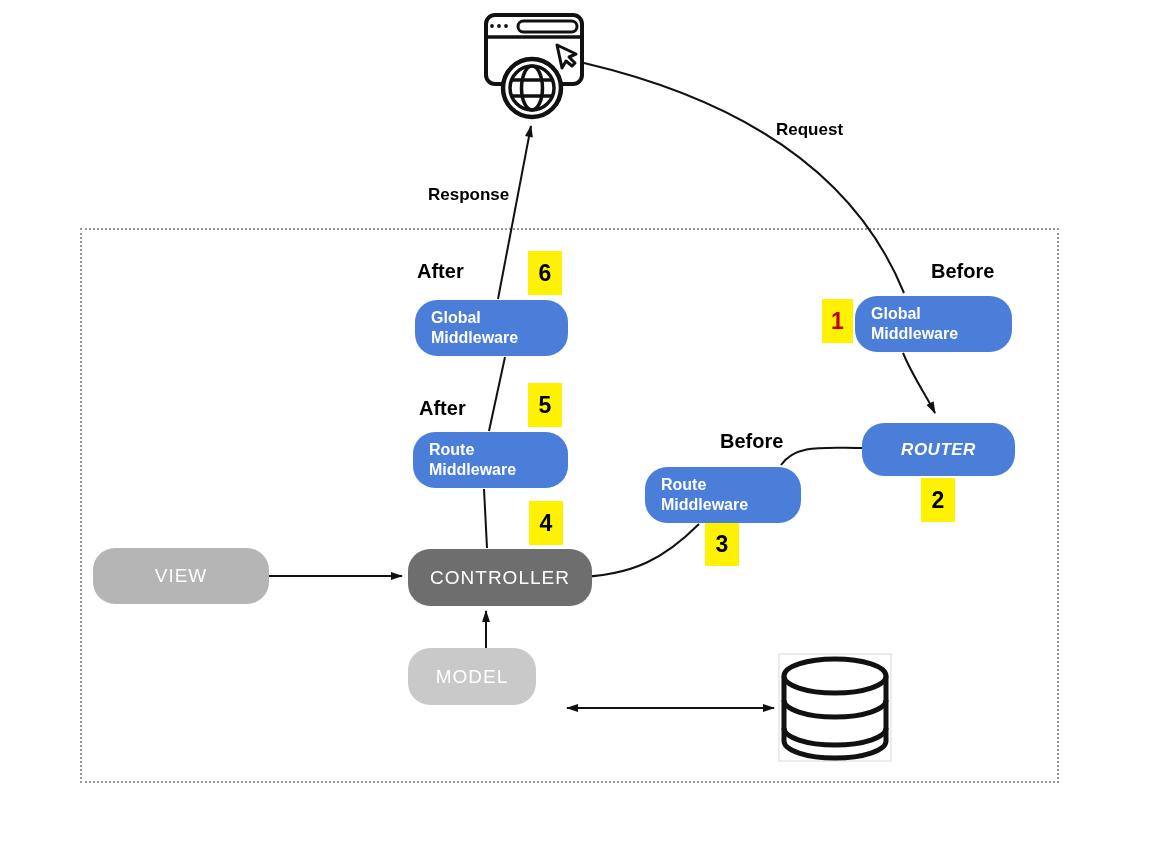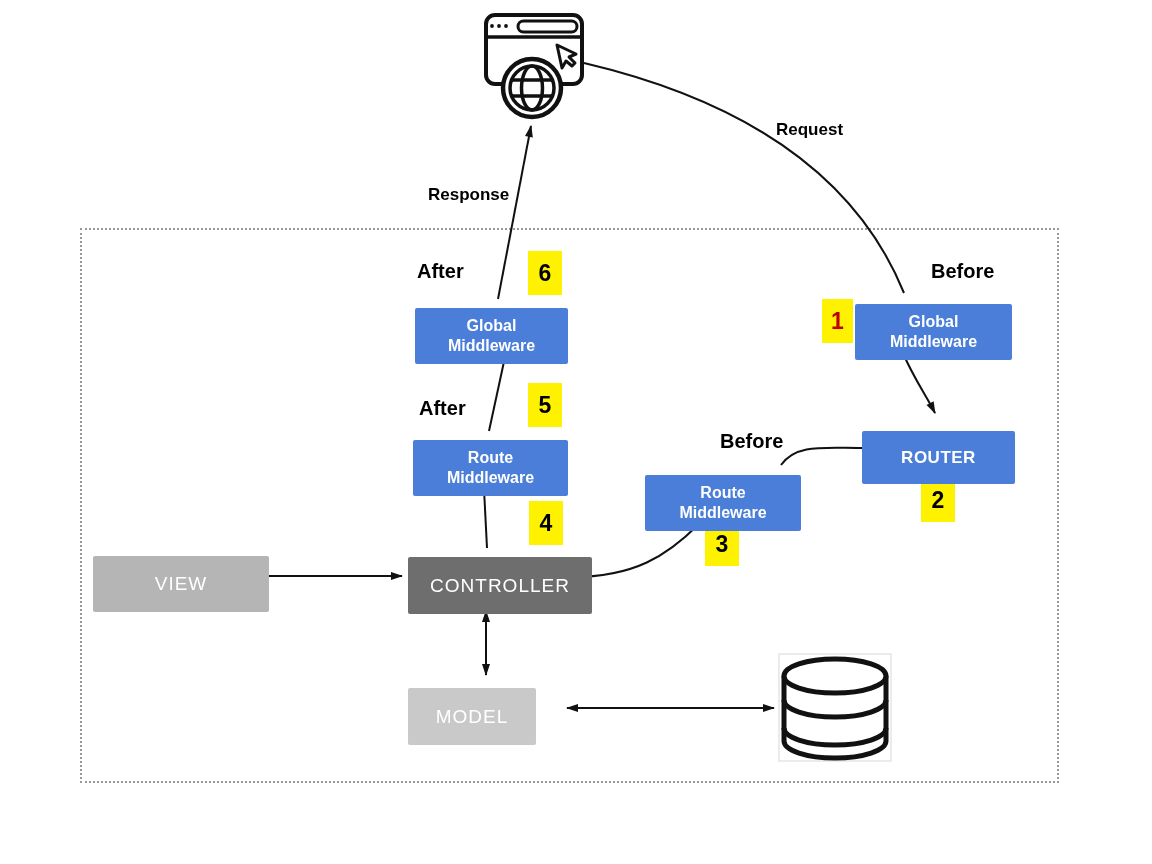--- a/index.html
+++ b/index.html
@@ -6,25 +6,25 @@
   .canvas{
     position:relative;width:1152px;height:864px;background:#ffffff;overflow:hidden;
     font-family:"Liberation Sans","DejaVu Sans",sans-serif;color:#000;
   }
   .boundary{
     position:absolute;left:80px;top:228px;width:975px;height:551px;
     border:2px dotted #989898;background:transparent;
   }
   svg.layer{position:absolute;left:0;top:0;width:1152px;height:864px;}
   .node{
-    position:absolute;border-radius:2px;display:flex;align-items:center;justify-content:center;
-    text-align:center;color:#fff;box-sizing:border-box;margin-top:8px;
+    position:absolute;border-radius:22px;display:flex;align-items:center;justify-content:center;
+    color:#fff;box-sizing:border-box;
   }
   .node.blue{background:#4a7ed9;font-weight:bold;font-size:16px;line-height:20px;padding:0 16px;}
-  .node.router{font-size:17px;letter-spacing:.5px;padding:16px;}
+  .node.router{font-size:17px;letter-spacing:.5px;padding:16px;font-style:italic;}
   .node.dark{background:#6e6e6e;font-weight:400;font-size:19px;letter-spacing:1px;}
   .node.gray{background:#b5b5b5;font-weight:400;font-size:19px;letter-spacing:1px;}
   .node.lightgray{background:#c9c9c9;font-weight:400;font-size:19px;letter-spacing:1px;}
   .badge{
     position:absolute;width:34px;height:44px;background:#fff200;
     display:flex;align-items:center;justify-content:center;
     font-weight:bold;font-size:23px;color:#000;
   }
   .badge.red{color:#c00000;width:31px;}
   .phase{position:absolute;font-weight:bold;font-size:20px;white-space:nowrap;}
@@ -103,21 +103,21 @@
   <div class="badge" style="left:528px;top:383px">5</div>
   <div class="badge" style="left:528px;top:251px">6</div>
 
   <div class="node blue" style="left:415px;top:300px;width:153px;height:56px">Global Middleware</div>
   <div class="node blue" style="left:413px;top:432px;width:155px;height:56px">Route Middleware</div>
   <div class="node blue" style="left:855px;top:296px;width:157px;height:56px">Global Middleware</div>
   <div class="node blue router" style="left:862px;top:423px;width:153px;height:53px">ROUTER</div>
   <div class="node blue" style="left:645px;top:467px;width:156px;height:56px">Route Middleware</div>
   <div class="node dark" style="left:408px;top:549px;width:184px;height:57px">CONTROLLER</div>
   <div class="node gray" style="left:93px;top:548px;width:176px;height:56px">VIEW</div>
-  <div class="node lightgray" style="left:408px;top:680px;width:128px;height:57px">MODEL</div>
+  <div class="node lightgray" style="left:408px;top:648px;width:128px;height:57px">MODEL</div>
 
   <div class="phase" style="left:417px;top:260px">After</div>
   <div class="phase" style="left:419px;top:397px">After</div>
   <div class="phase" style="left:931px;top:260px">Before</div>
   <div class="phase" style="left:720px;top:430px">Before</div>
 
   <div class="flow-label" style="left:776px;top:120px">Request</div>
   <div class="flow-label" style="left:428px;top:185px">Response</div>
 
 </div>

